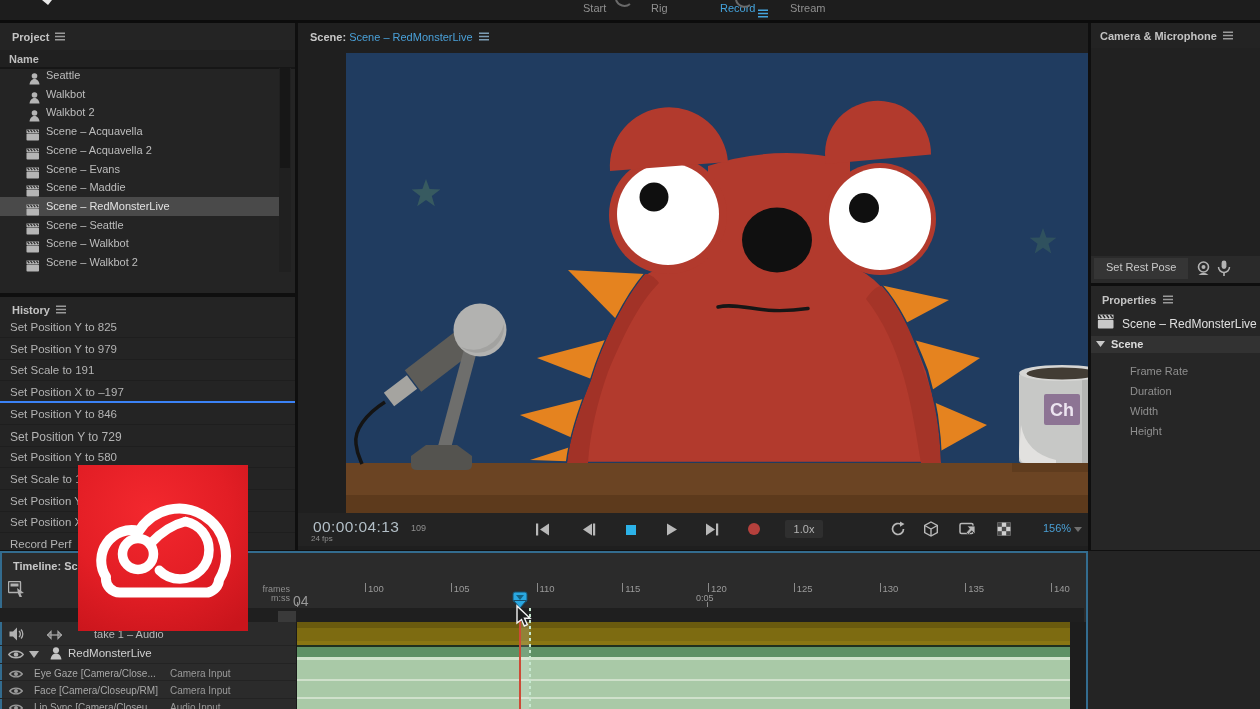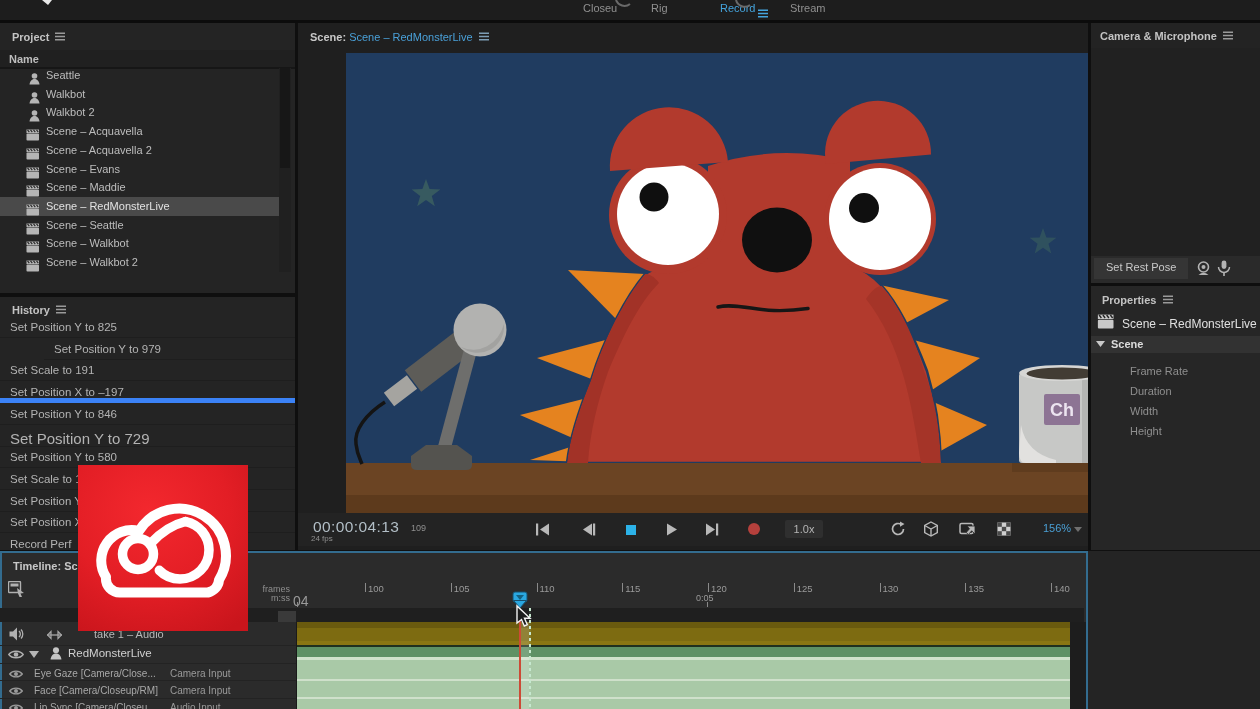--- a/index.html
+++ b/index.html
@@ -6,21 +6,21 @@
   html,body { width:1260px; height:709px; background:#1e1e1e; overflow:hidden;
     font-family:"Liberation Sans", sans-serif; }
   .abs { position:absolute; }
   .panel-title { font-size:11px; font-weight:bold; color:#c3c3c3; }
 </style>
 </head>
 <body>
 
 <div class="abs" style="left:0;top:0;width:1260px;height:20px;background:#1d1d1d;"></div>
 <div class="abs" style="left:0;top:20px;width:1260px;height:3px;background:#0c0c0c;"></div>
-<div class="abs" style="left:583px;top:2px;font-size:11px;color:#909090;">Closeu</div>
+<div class="abs" style="left:583px;top:2px;font-size:11px;color:#909090;">Start</div>
 <div class="abs" style="left:651px;top:2px;font-size:11px;color:#909090;">Rig</div>
 <div class="abs" style="left:711px;top:2px;font-size:11px;color:#44a4dd;padding-left:9px;">Record</div>
 <div class="abs" style="left:758px;top:4px;"><svg width="10" height="9" viewBox="0 0 10 9" style="vertical-align:0px;">
       <path d="M0 1.2 h10 M0 4.5 h10 M0 7.8 h10" stroke="#44a4dd" stroke-width="1.5"></path>
     </svg></div>
 <div class="abs" style="left:790px;top:2px;font-size:11px;color:#909090;">Stream</div>
 <svg class="abs" style="left:614px;top:0;" width="24" height="10">
     <path d="M2 0 A9 9 0 0 0 16 4" fill="none" stroke="#6a6a6a" stroke-width="2"></path>
   </svg>
 <svg class="abs" style="left:735px;top:0;" width="24" height="12">
@@ -130,34 +130,34 @@
 </div>
 
 <div class="abs" style="left:0;top:297px;width:295px;height:253px;background:#242424;">
   <div class="abs panel-title" style="left:12px;top:7px;">History&nbsp;&nbsp;<svg width="10" height="9" viewBox="0 0 10 9" style="vertical-align:0px;">
         <path d="M0 1.2 h10 M0 4.5 h10 M0 7.8 h10" stroke="#9a9a9a" stroke-width="1.5"></path>
       </svg></div>
   <div class="abs" id="hlist" style="left:0;top:24px;width:295px;height:229px;overflow:hidden;">
       <div style="position:absolute;left:0;top:-4.0px;width:295px;height:21px;border-bottom:1px solid #1e1e1e;">
         <span style="position:absolute;left:10px;top:4px;font-size:11.5px;color:#b3b3b3;">Set Position Y to 825</span>
       </div>
-      <div style="position:absolute;left:0;top:17.7px;width:295px;height:21px;border-bottom:1px solid #1e1e1e;margin-left:44px;">
+      <div style="position:absolute;left:0;top:17.7px;width:295px;height:21px;border-bottom:1px solid #1e1e1e;">
         <span style="position:absolute;left:10px;top:4px;font-size:11.5px;color:#b3b3b3;">Set Position Y to 979</span>
       </div>
       <div style="position:absolute;left:0;top:39.4px;width:295px;height:21px;border-bottom:1px solid #1e1e1e;">
         <span style="position:absolute;left:10px;top:4px;font-size:11.5px;color:#b3b3b3;">Set Scale to 191</span>
       </div>
-      <div style="position:absolute;left:0;top:61.1px;width:295px;height:21px;border-bottom:5px solid #3b82f6;">
+      <div style="position:absolute;left:0;top:61.1px;width:295px;height:21px;border-bottom:2px solid #3b82f6;">
         <span style="position:absolute;left:10px;top:4px;font-size:11.5px;color:#b3b3b3;">Set Position X to –197</span>
       </div>
       <div style="position:absolute;left:0;top:82.8px;width:295px;height:21px;border-bottom:1px solid #1e1e1e;">
         <span style="position:absolute;left:10px;top:4px;font-size:11.5px;color:#b3b3b3;">Set Position Y to 846</span>
       </div>
       <div style="position:absolute;left:0;top:104.5px;width:295px;height:21px;border-bottom:1px solid #1e1e1e;">
-        <span style="position:absolute;left:10px;top:4px;font-size:15px;color:#b3b3b3;text-align:right;">Set Position Y to 729</span>
+        <span style="position:absolute;left:10px;top:4px;font-size:12px;color:#b3b3b3;text-align:right;">Set Position Y to 729</span>
       </div>
       <div style="position:absolute;left:0;top:126.2px;width:295px;height:21px;border-bottom:1px solid #1e1e1e;">
         <span style="position:absolute;left:10px;top:4px;font-size:11.5px;color:#b3b3b3;">Set Position Y to 580</span>
       </div>
       <div style="position:absolute;left:0;top:147.9px;width:295px;height:21px;border-bottom:1px solid #1e1e1e;">
         <span style="position:absolute;left:10px;top:4px;font-size:11.5px;color:#b3b3b3;">Set Scale to 12</span>
       </div>
       <div style="position:absolute;left:0;top:169.6px;width:295px;height:21px;border-bottom:1px solid #1e1e1e;">
         <span style="position:absolute;left:10px;top:4px;font-size:11.5px;color:#b3b3b3;">Set Position Y</span>
       </div>

